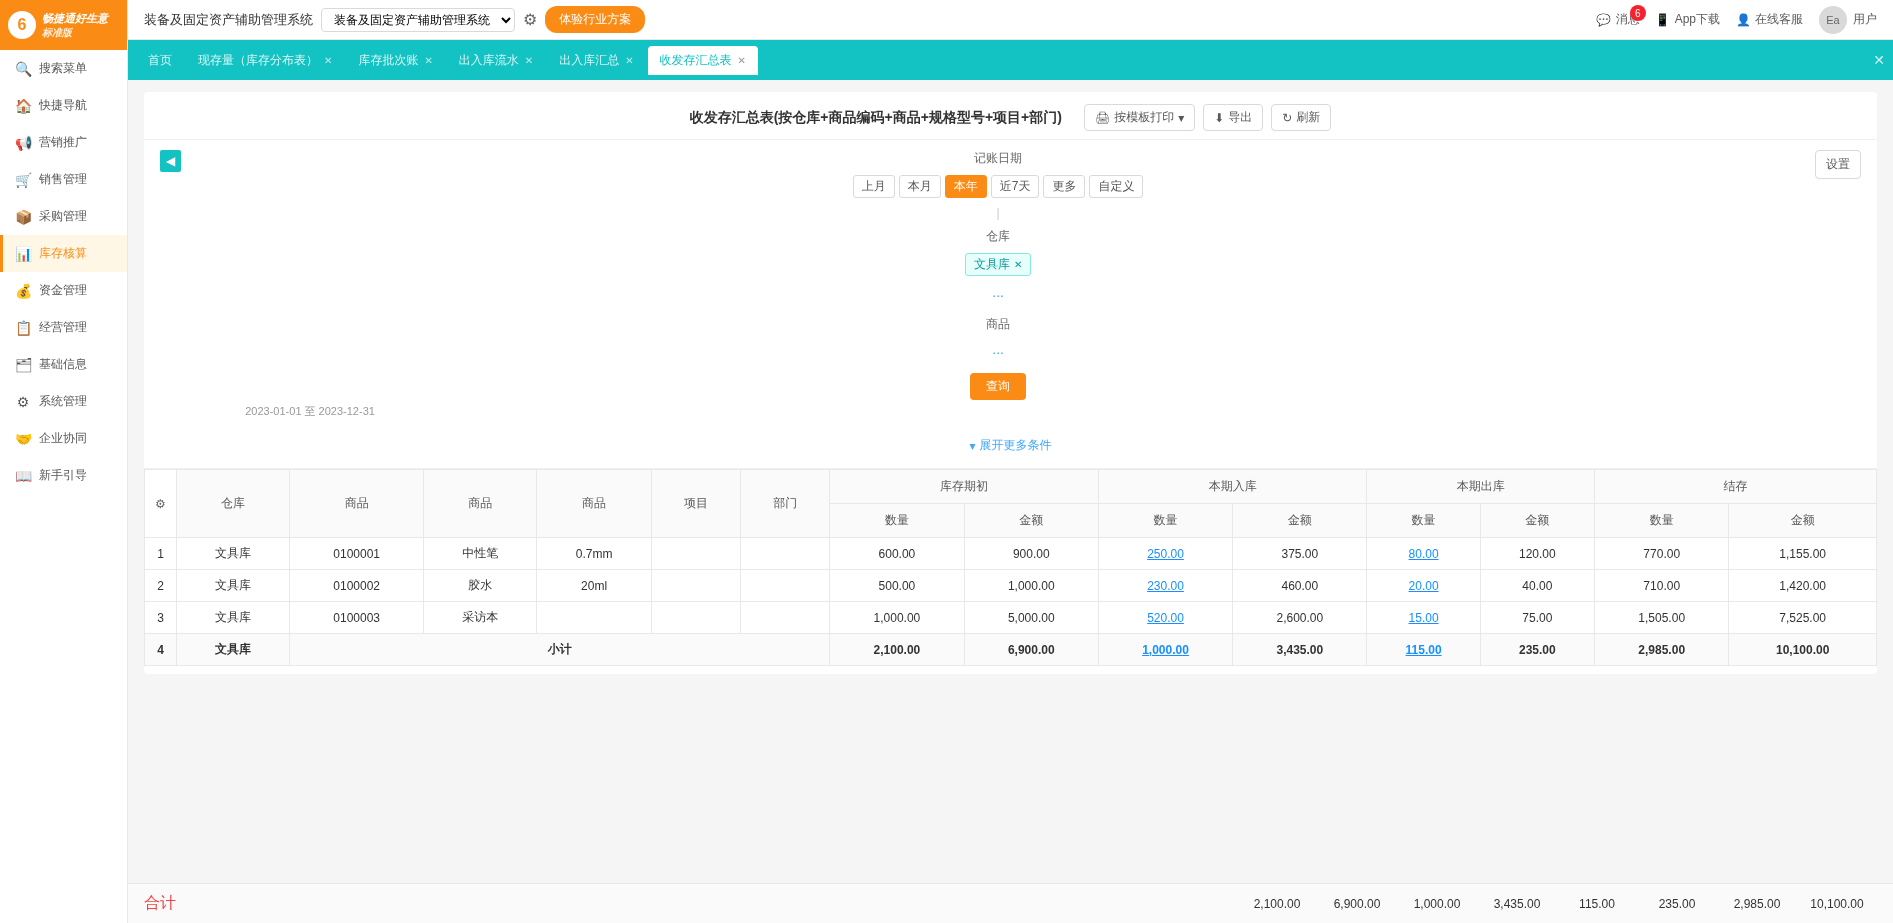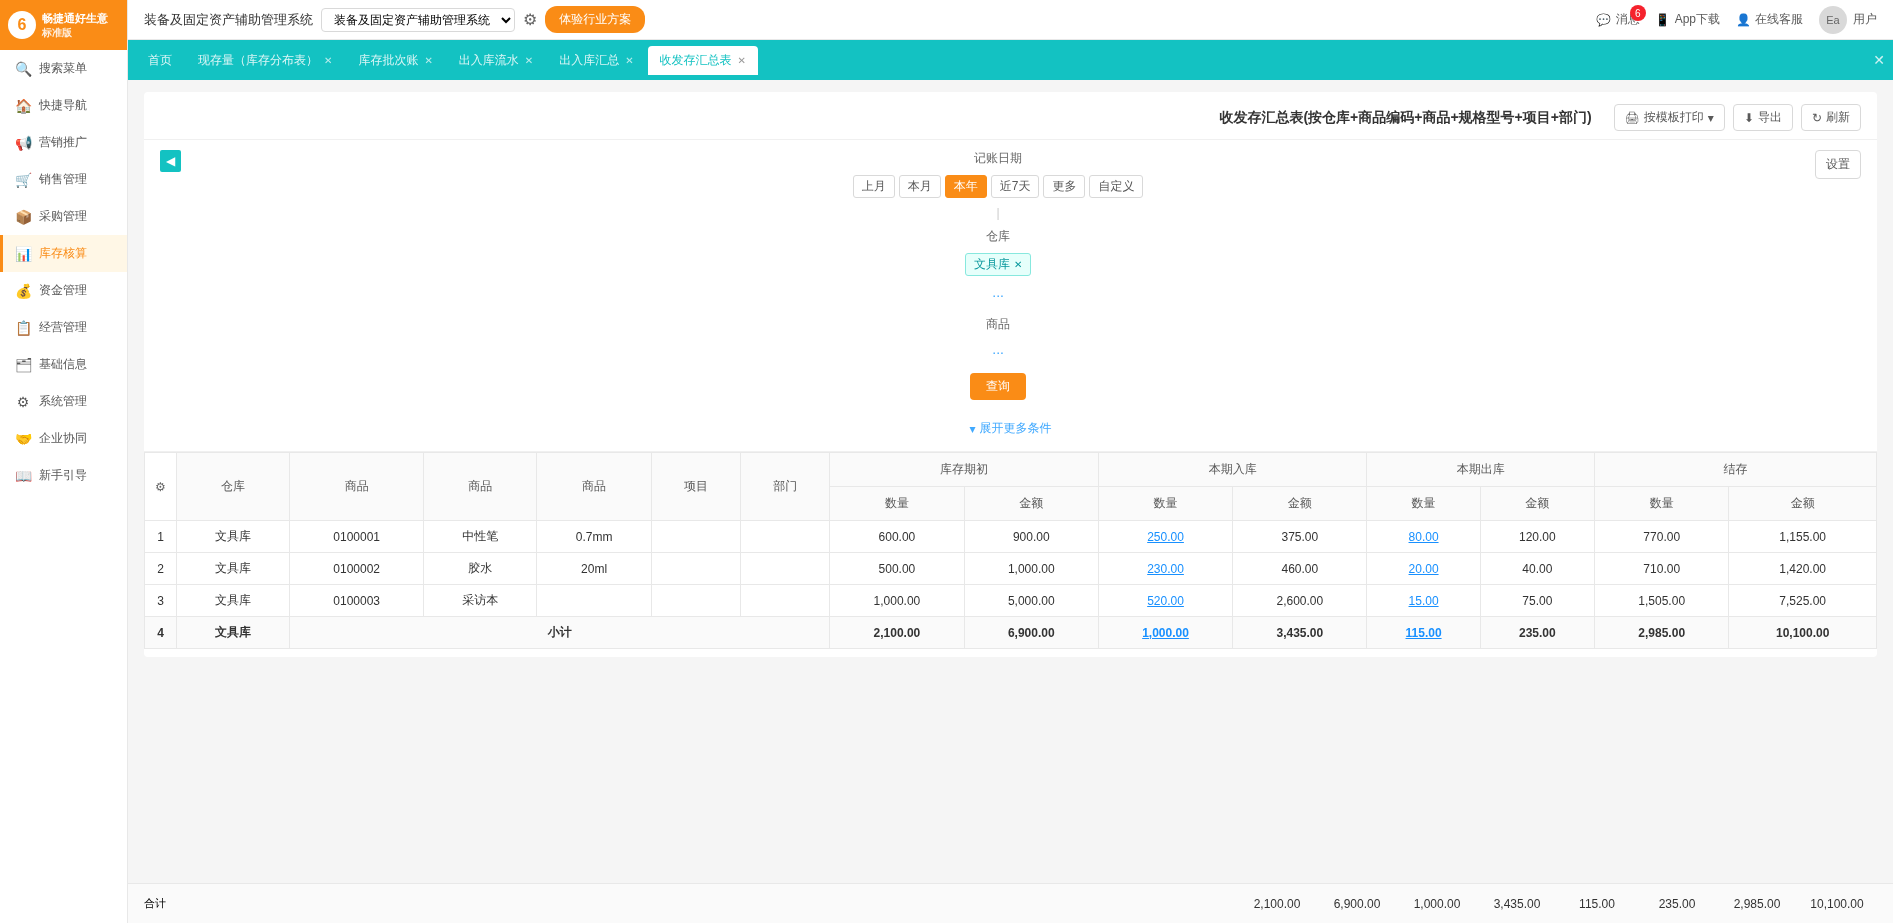--- a/index.html
+++ b/index.html
@@ -2,21 +2,21 @@
 <html><head>
   <meta charset="utf-8">
   <style>
     * { box-sizing: border-box; margin: 0; padding: 0; }
     body { font-family: 'Microsoft YaHei', Arial, sans-serif; font-size: 12px; background: #f0f2f5; color: #333; display: flex; height: 923px; overflow: hidden; }
 
     
     .sidebar { width: 128px; background: #fff; display: flex; flex-direction: column; border-right: 1px solid #e8e8e8; flex-shrink: 0; }
     .sidebar-logo { background: #fa8c16; color: #fff; padding: 10px 8px; display: flex; align-items: center; gap: 6px; font-size: 13px; font-weight: bold; height: 50px; }
     .sidebar-logo .logo-icon { width: 28px; height: 28px; background: #fff; border-radius: 50%; display: flex; align-items: center; justify-content: center; color: #fa8c16; font-size: 16px; font-weight: bold; }
-    .sidebar-logo .logo-text { font-size: 11px; line-height: 1.3; }
+    .sidebar-logo .logo-text { font-size: 11px; line-height: 1.3; font-style: italic; }
     .sidebar-nav { flex: 1; overflow-y: auto; }
     .sidebar-item { display: flex; align-items: center; gap: 8px; padding: 10px 12px; cursor: pointer; color: #595959; font-size: 12px; border-left: 3px solid transparent; }
     .sidebar-item.active-orange { background: #fff7e6; color: #fa8c16; border-left-color: #fa8c16; }
     .sidebar-item .item-icon { font-size: 14px; width: 16px; text-align: center; }
 
     
     .main { flex: 1; display: flex; flex-direction: column; overflow: hidden; }
 
     
     .top-header { background: #fff; height: 40px; display: flex; align-items: center; justify-content: space-between; padding: 0 16px; border-bottom: 1px solid #e8e8e8; flex-shrink: 0; }
@@ -36,21 +36,21 @@
     .tab-item.active { background: #fff; color: #13c2c2; }
     .tab-close { font-size: 10px; color: rgba(255,255,255,0.7); margin-left: 2px; cursor: pointer; }
     .tab-item.active .tab-close { color: #999; }
     .tab-close-right { margin-left: auto; color: rgba(255,255,255,0.8); cursor: pointer; font-size: 14px; padding-left: 8px; }
 
     
     .content { flex: 1; overflow: auto; padding: 12px 16px; background: #f5f5f5; }
     .page-card { background: #fff; border-radius: 4px; padding: 0; }
 
     
-    .page-title-bar { padding: 12px 16px 8px; border-bottom: 1px solid #f0f0f0; display: flex; align-items: center; justify-content: flex-end; gap: 22px; }
+    .page-title-bar { padding: 12px 16px 8px; border-bottom: 1px solid #f0f0f0; display: flex; align-items: center; justify-content: center; gap: 22px; }
     .page-title { font-size: 14px; font-weight: bold; color: #333; }
     .page-actions { display: flex; align-items: center; gap: 8px; }
     .action-btn { display: flex; align-items: center; gap: 4px; border: 1px solid #d9d9d9; background: #fff; padding: 4px 10px; border-radius: 4px; cursor: pointer; font-size: 12px; color: #595959; }
 
     
     .filter-bar { padding: 10px 16px; background: #fff; display: flex; align-items: center; gap: 12px; flex-wrap: wrap; border-bottom: 1px solid #f0f0f0; }
     .filter-row { display: flex; align-items: center; gap: 8px; width: 100%; }
     .filter-label { color: #666; font-size: 12px; white-space: nowrap; }
     .date-btns { display: flex; gap: 4px; align-items: center; }
     .date-btn { padding: 2px 8px; border: 1px solid #d9d9d9; border-radius: 3px; cursor: pointer; font-size: 12px; background: #fff; color: #595959; }
@@ -71,21 +71,21 @@
     thead tr { background: #fafafa; }
     th { border: 1px solid #e8e8e8; padding: 8px 10px; text-align: center; color: #595959; font-weight: 500; white-space: nowrap; }
     td { border: 1px solid #e8e8e8; padding: 7px 10px; text-align: center; color: #333; white-space: nowrap; }
     .row-subtotal td { font-weight: bold; background: #fafafa; }
     .underline-link { text-decoration: underline; color: #1890ff; cursor: pointer; }
     .settings-col { width: 32px; }
     .th-settings { background: #fff; cursor: pointer; color: #666; }
 
     
     .bottom-bar { height: 40px; background: #fafafa; border-top: 1px solid #e8e8e8; display: flex; align-items: center; padding: 0 16px; }
-    .total-label { font-size: 11px; color: #000000; font-weight: 500; min-width: 120px; }
+    .total-label { font-size: 16px; color: #ef4444; font-weight: 500; min-width: 120px; }
 
     
     .group-header { background: #fafafa; }
 
     
     .user-area { display: flex; align-items: center; gap: 6px; cursor: pointer; }
   </style>
 </head>
 <body>
 
@@ -249,20 +249,23 @@
               <div class="filter-tag">
                 <span>文具库</span>
                 <span class="remove">✕</span>
               </div>
               <span class="ellipsis-btn">...</span>
               <span style="flex:1;"></span>
               <span class="filter-label">商品</span>
               <span class="ellipsis-btn">...</span>
               <span style="flex:1;"></span>
               <button class="query-btn">查询</button>
+            </div>
+            <div style="margin-left:52px;margin-bottom:2px;">
+              <span class="date-range">2023-01-01 至 2023-12-31</span>
             </div>
           </div>
           <button class="setting-btn-sm">设置</button>
         </div>
         <div class="filter-expand-row" style="width:100%;">
           <div class="expand-btn">
             <span>▾</span>
             <span>展开更多条件</span>
           </div>
         </div>

